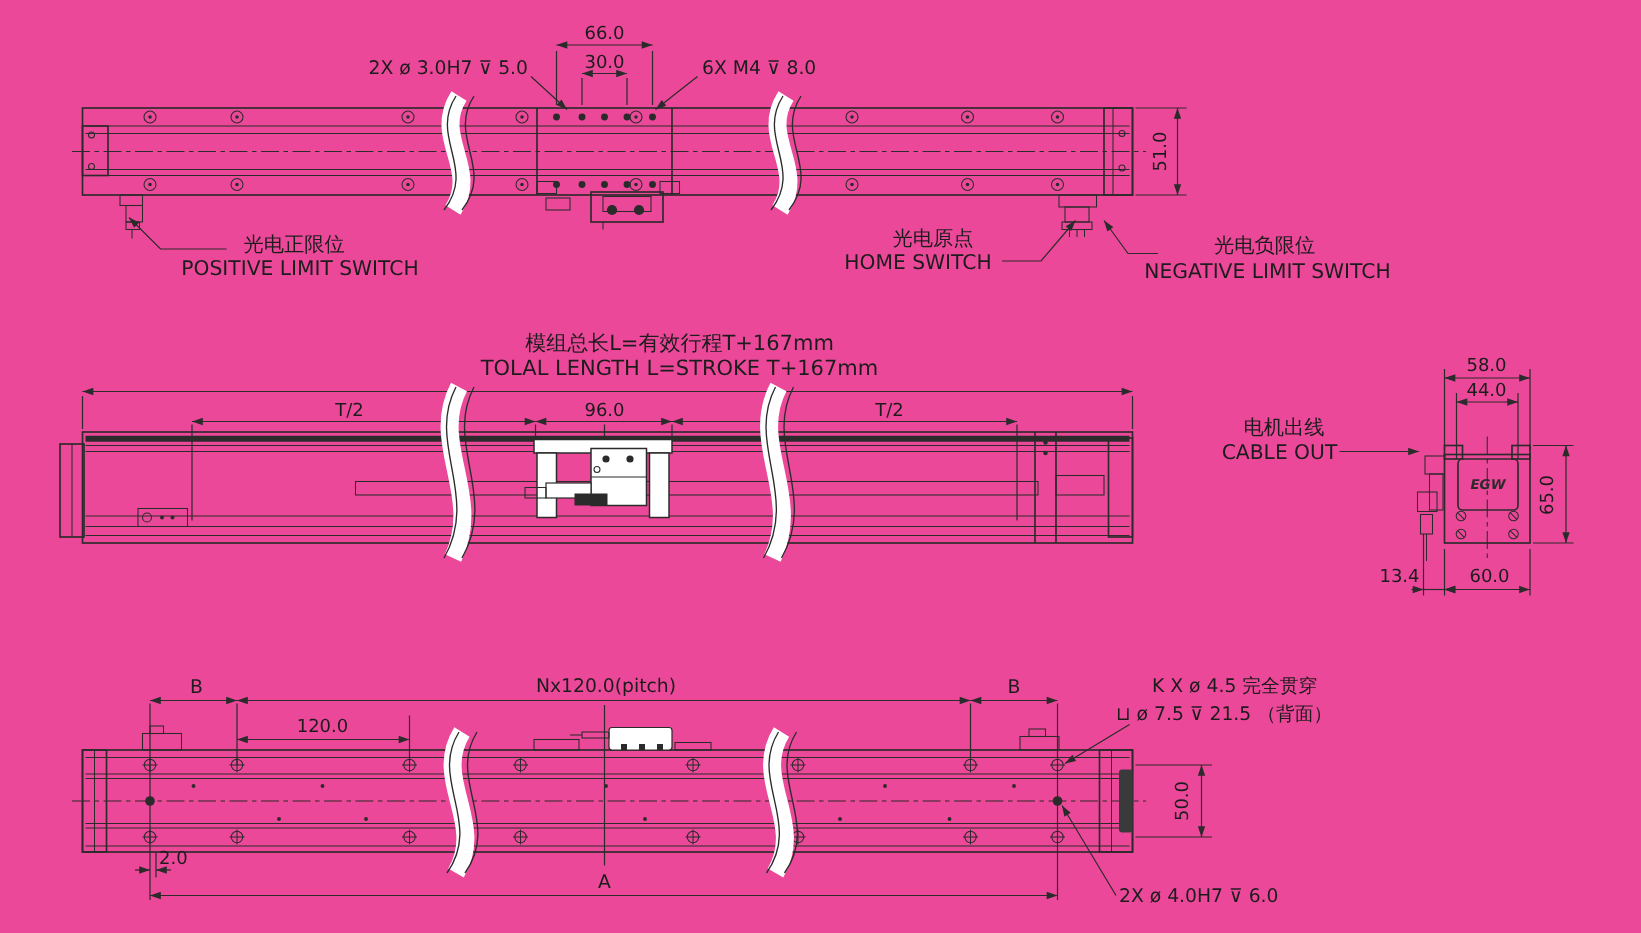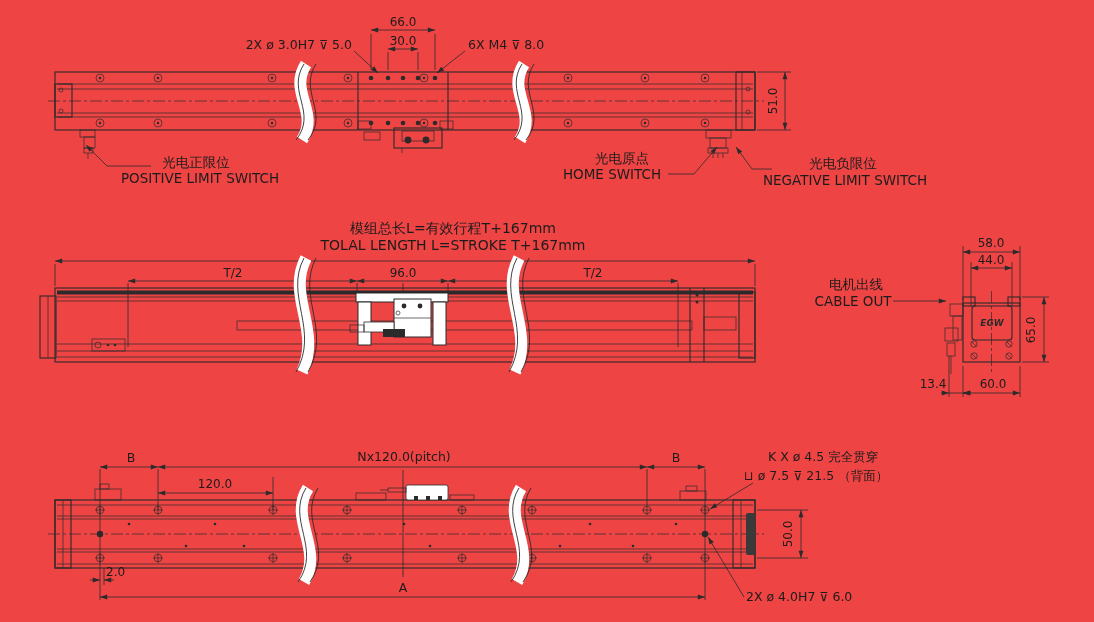--- a/index.html
+++ b/index.html
@@ -1,16 +1,16 @@
 <!DOCTYPE html>
 <html><head>
 <meta charset="utf-8">
 <style>
   html,body{margin:0;padding:0;background:#ffffff;}
-  .stage{position:relative;width:1094px;height:622px;background:#ef4444;overflow:hidden;
+  .stage{position:relative;width:1094px;height:622px;background:#ec4899;overflow:hidden;
          font-family:"DejaVu Sans","Liberation Sans",sans-serif;}
   svg{display:block}
   .ln{stroke:#2b2b2b;stroke-width:1.1;fill:none}
   .lt{stroke:#2b2b2b;stroke-width:.7;fill:none}
   .dim{stroke:#2b2b2b;stroke-width:.8;fill:none}
   .cl{stroke:#2b2b2b;stroke-width:.7;fill:none;stroke-dasharray:12 3 3 3}
   .brk{stroke:#2b2b2b;stroke-width:.9;fill:none}
   .brkmask{stroke:#ffffff;stroke-width:12;fill:none}
   .fl{fill:#2b2b2b;stroke:none}
   .wh{fill:#ffffff;stroke:#2b2b2b;stroke-width:1}

